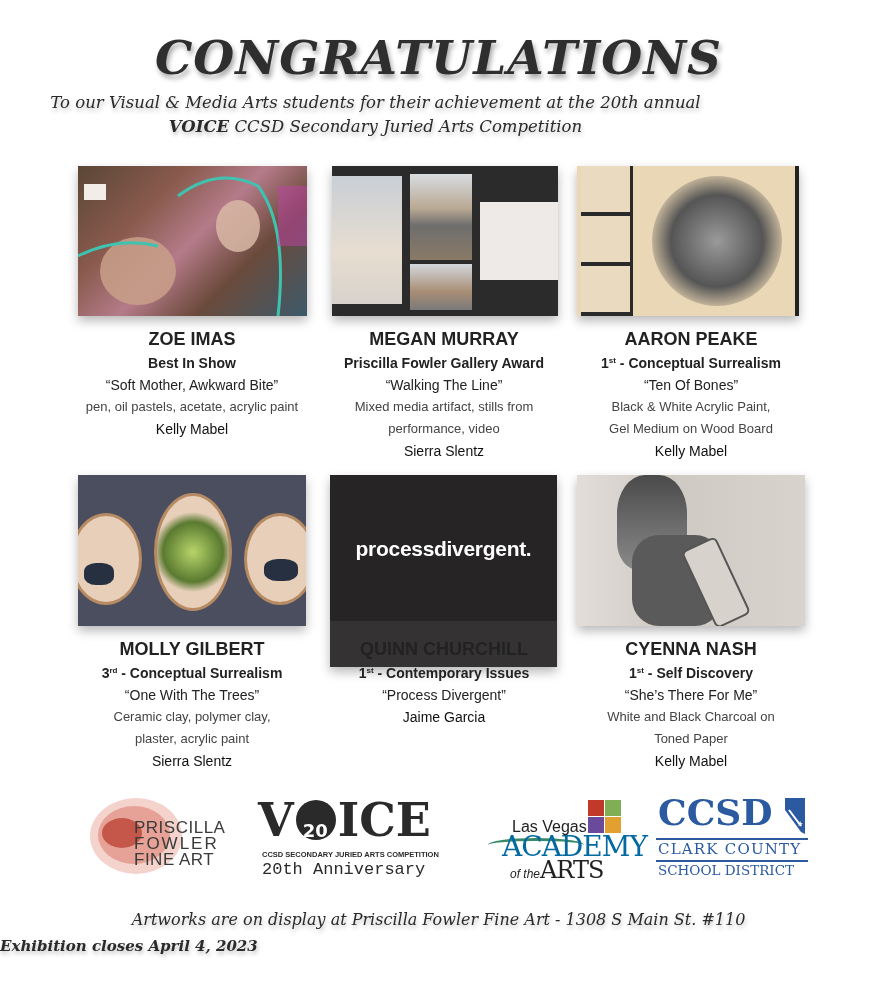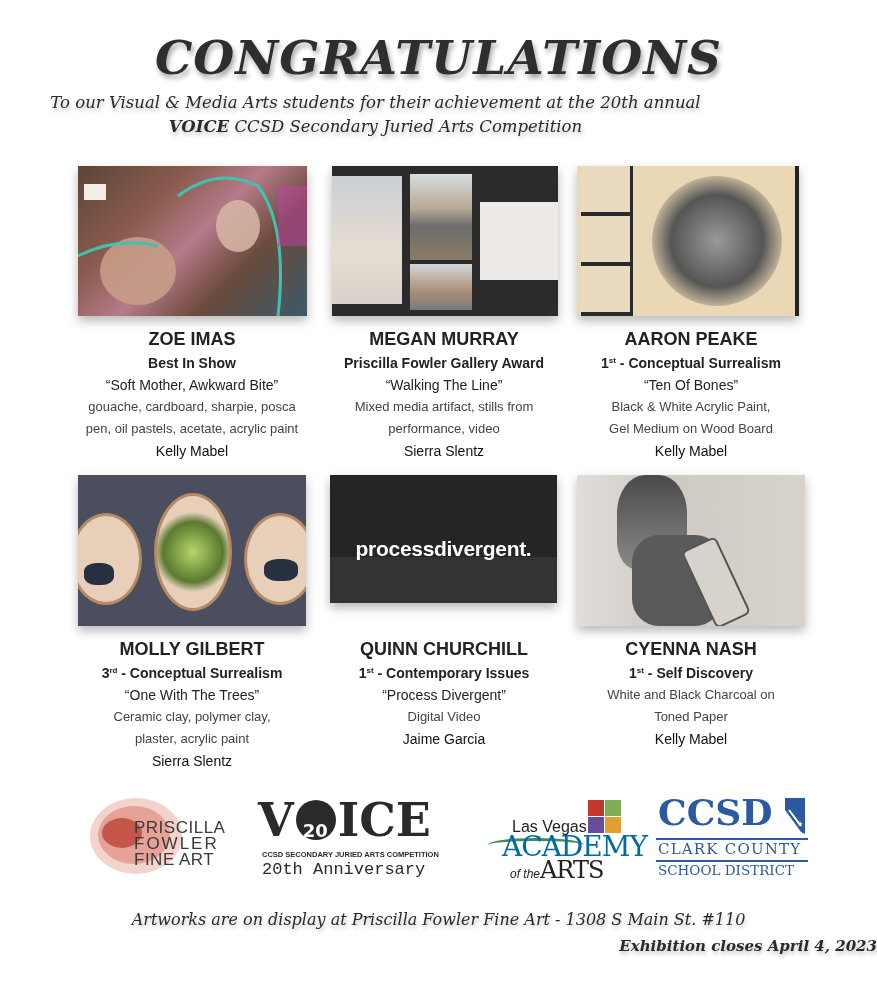--- a/index.html
+++ b/index.html
@@ -31,21 +31,21 @@
   .title { font-size: 14px; color: #222; line-height: 22px; }
   .medium { font-size: 13px; color: #444; line-height: 22px; }
   .teacher { font-size: 14px; color: #111; line-height: 22px; font-weight: 500; }
 
   .footer1 {
     position: absolute; top: 910px; left: 0; width: 877px; text-align: center;
     font-family: "DejaVu Serif", serif; font-style: italic; font-size: 16px; color: #2a2a2a;
     text-shadow: 1px 3px 4px rgba(0,0,0,0.25);
   }
   .footer2 {
-    position: absolute; top: 937px; left: 0; width: 877px; text-align: right;
+    position: absolute; top: 937px; left: 0; width: 877px; text-align: left;
     font-family: "DejaVu Serif", serif; font-style: italic; font-weight: bold; font-size: 15px; color: #2a2a2a;
     text-shadow: 1px 3px 4px rgba(0,0,0,0.25);
   }
   .logo { position: absolute; }
 </style>
 </head>
 <body>
 
 <div class="headline">CONGRATULATIONS</div>
 <div class="subline sub1">To our Visual &amp; Media Arts students for their achievement at the 20th annual</div>
@@ -70,21 +70,20 @@
 <div class="art" style="left:577px;top:166px;width:222px;height:150px;background:#e9d7b6;">
   <div style="position:absolute;left:4px;top:0;width:52px;height:150px;background:repeating-linear-gradient(#eadbc0 0 46px,#2a2a2a 46px 50px);border-right:3px solid #2a2a2a;"></div>
   <div style="position:absolute;left:75px;top:10px;width:130px;height:130px;border-radius:50%;background:radial-gradient(circle,#9a9a9a 0%,#555 50%,#d7c5a6 75%);"></div>
   <div style="position:absolute;right:0;top:0;width:4px;height:150px;background:#222;"></div>
 </div>
 
 <div class="card" style="left:70px;top:328px;">
   <div class="name">ZOE IMAS</div>
   <div class="award"><span></span><sup></sup><span>Best In Show</span></div>
   <div class="title">“Soft Mother, Awkward Bite”</div>
-  <div class="medium">gouache, cardboard, sharpie, posca</div>
   <div class="medium">pen, oil pastels, acetate, acrylic paint</div>
   <div class="teacher">Kelly Mabel</div>
 </div>
 <div class="card" style="left:322px;top:328px;">
   <div class="name">MEGAN MURRAY</div>
   <div class="award"><span></span><sup></sup><span>Priscilla Fowler Gallery Award</span></div>
   <div class="title">“Walking The Line”</div>
   <div class="medium">Mixed media artifact, stills from</div>
   <div class="medium">performance, video</div>
   <div class="teacher">Sierra Slentz</div>
@@ -98,21 +97,21 @@
   <div class="teacher">Kelly Mabel</div>
 </div>
 
 <div class="art" style="left:78px;top:475px;width:228px;height:151px;background:#4a4e5e;">
   <div style="position:absolute;left:-8px;top:38px;width:72px;height:92px;border-radius:50%;background:#e7cfb9;border:3px solid #b68a62;"></div>
   <div style="position:absolute;left:76px;top:18px;width:78px;height:118px;border-radius:50%;background:radial-gradient(circle,#b8d46a 0%,#5a7a30 45%,#e7cfb9 60%);border:3px solid #b68a62;"></div>
   <div style="position:absolute;left:166px;top:38px;width:72px;height:92px;border-radius:50%;background:#e7cfb9;border:3px solid #b68a62;"></div>
   <div style="position:absolute;left:6px;top:88px;width:30px;height:22px;border-radius:40%;background:#263040;"></div>
   <div style="position:absolute;left:186px;top:84px;width:34px;height:22px;border-radius:40%;background:#263040;"></div>
 </div>
-<div class="art" style="left:330px;top:475px;width:227px;height:128px;background:#262424;">
+<div class="art" style="left:330px;top:475px;width:227px;height:192px;background:#262424;">
   <div style="position:absolute;left:0;bottom:0;width:227px;height:46px;background:#353234;"></div>
   <div style="position:absolute;left:0;top:62px;width:227px;text-align:center;color:#fff;font-weight:bold;font-size:21px;letter-spacing:-0.3px;font-family:'Liberation Sans',sans-serif;">processdivergent.</div>
 </div>
 <div class="art" style="left:577px;top:475px;width:228px;height:151px;background:linear-gradient(90deg,#e2ddd8,#cfc9c4 40%,#d9d3ce 100%);">
   <div style="position:absolute;left:40px;top:0;width:70px;height:95px;border-radius:40% 40% 30% 30%;background:linear-gradient(#4a4a4a,#8a8a8a);"></div>
   <div style="position:absolute;left:55px;top:60px;width:90px;height:91px;border-radius:30%;background:#5a5a5a;"></div>
   <div style="position:absolute;left:120px;top:65px;width:38px;height:85px;transform:rotate(-25deg);background:#d8d2cc;border:2px solid #555;border-radius:6px;"></div>
 </div>
 
 <div class="card" style="left:70px;top:638px;">
@@ -120,26 +119,26 @@
   <div class="award"><span>3</span><sup>rd</sup><span> - Conceptual Surrealism</span></div>
   <div class="title">“One With The Trees”</div>
   <div class="medium">Ceramic clay, polymer clay,</div>
   <div class="medium">plaster, acrylic paint</div>
   <div class="teacher">Sierra Slentz</div>
 </div>
 <div class="card" style="left:322px;top:638px;">
   <div class="name">QUINN CHURCHILL</div>
   <div class="award"><span>1</span><sup>st</sup><span> - Contemporary Issues</span></div>
   <div class="title">“Process Divergent”</div>
-  <div class="medium">Digital Video</div>
   <div class="teacher">Jaime Garcia</div>
 </div>
 <div class="card" style="left:569px;top:638px;">
   <div class="name">CYENNA NASH</div>
   <div class="award"><span>1</span><sup>st</sup><span> - Self Discovery</span></div>
+  <div class="title">“She’s There For Me”</div>
   <div class="medium">White and Black Charcoal on</div>
   <div class="medium">Toned Paper</div>
   <div class="teacher">Kelly Mabel</div>
 </div>
 
 <div class="logo" style="left:90px;top:792px;width:140px;height:86px;">
   <div style="position:absolute;left:0;top:6px;width:92px;height:76px;border-radius:50%;background:#f3d3cc;"></div>
   <div style="position:absolute;left:8px;top:14px;width:72px;height:58px;border-radius:50%;background:#e6a297;"></div>
   <div style="position:absolute;left:12px;top:26px;width:40px;height:30px;border-radius:50%;background:#c5574a;"></div>
   <div style="position:absolute;left:44px;top:28px;font-family:'Liberation Sans',sans-serif;font-size:17px;line-height:16px;color:#3a3a3a;letter-spacing:0.5px;">

